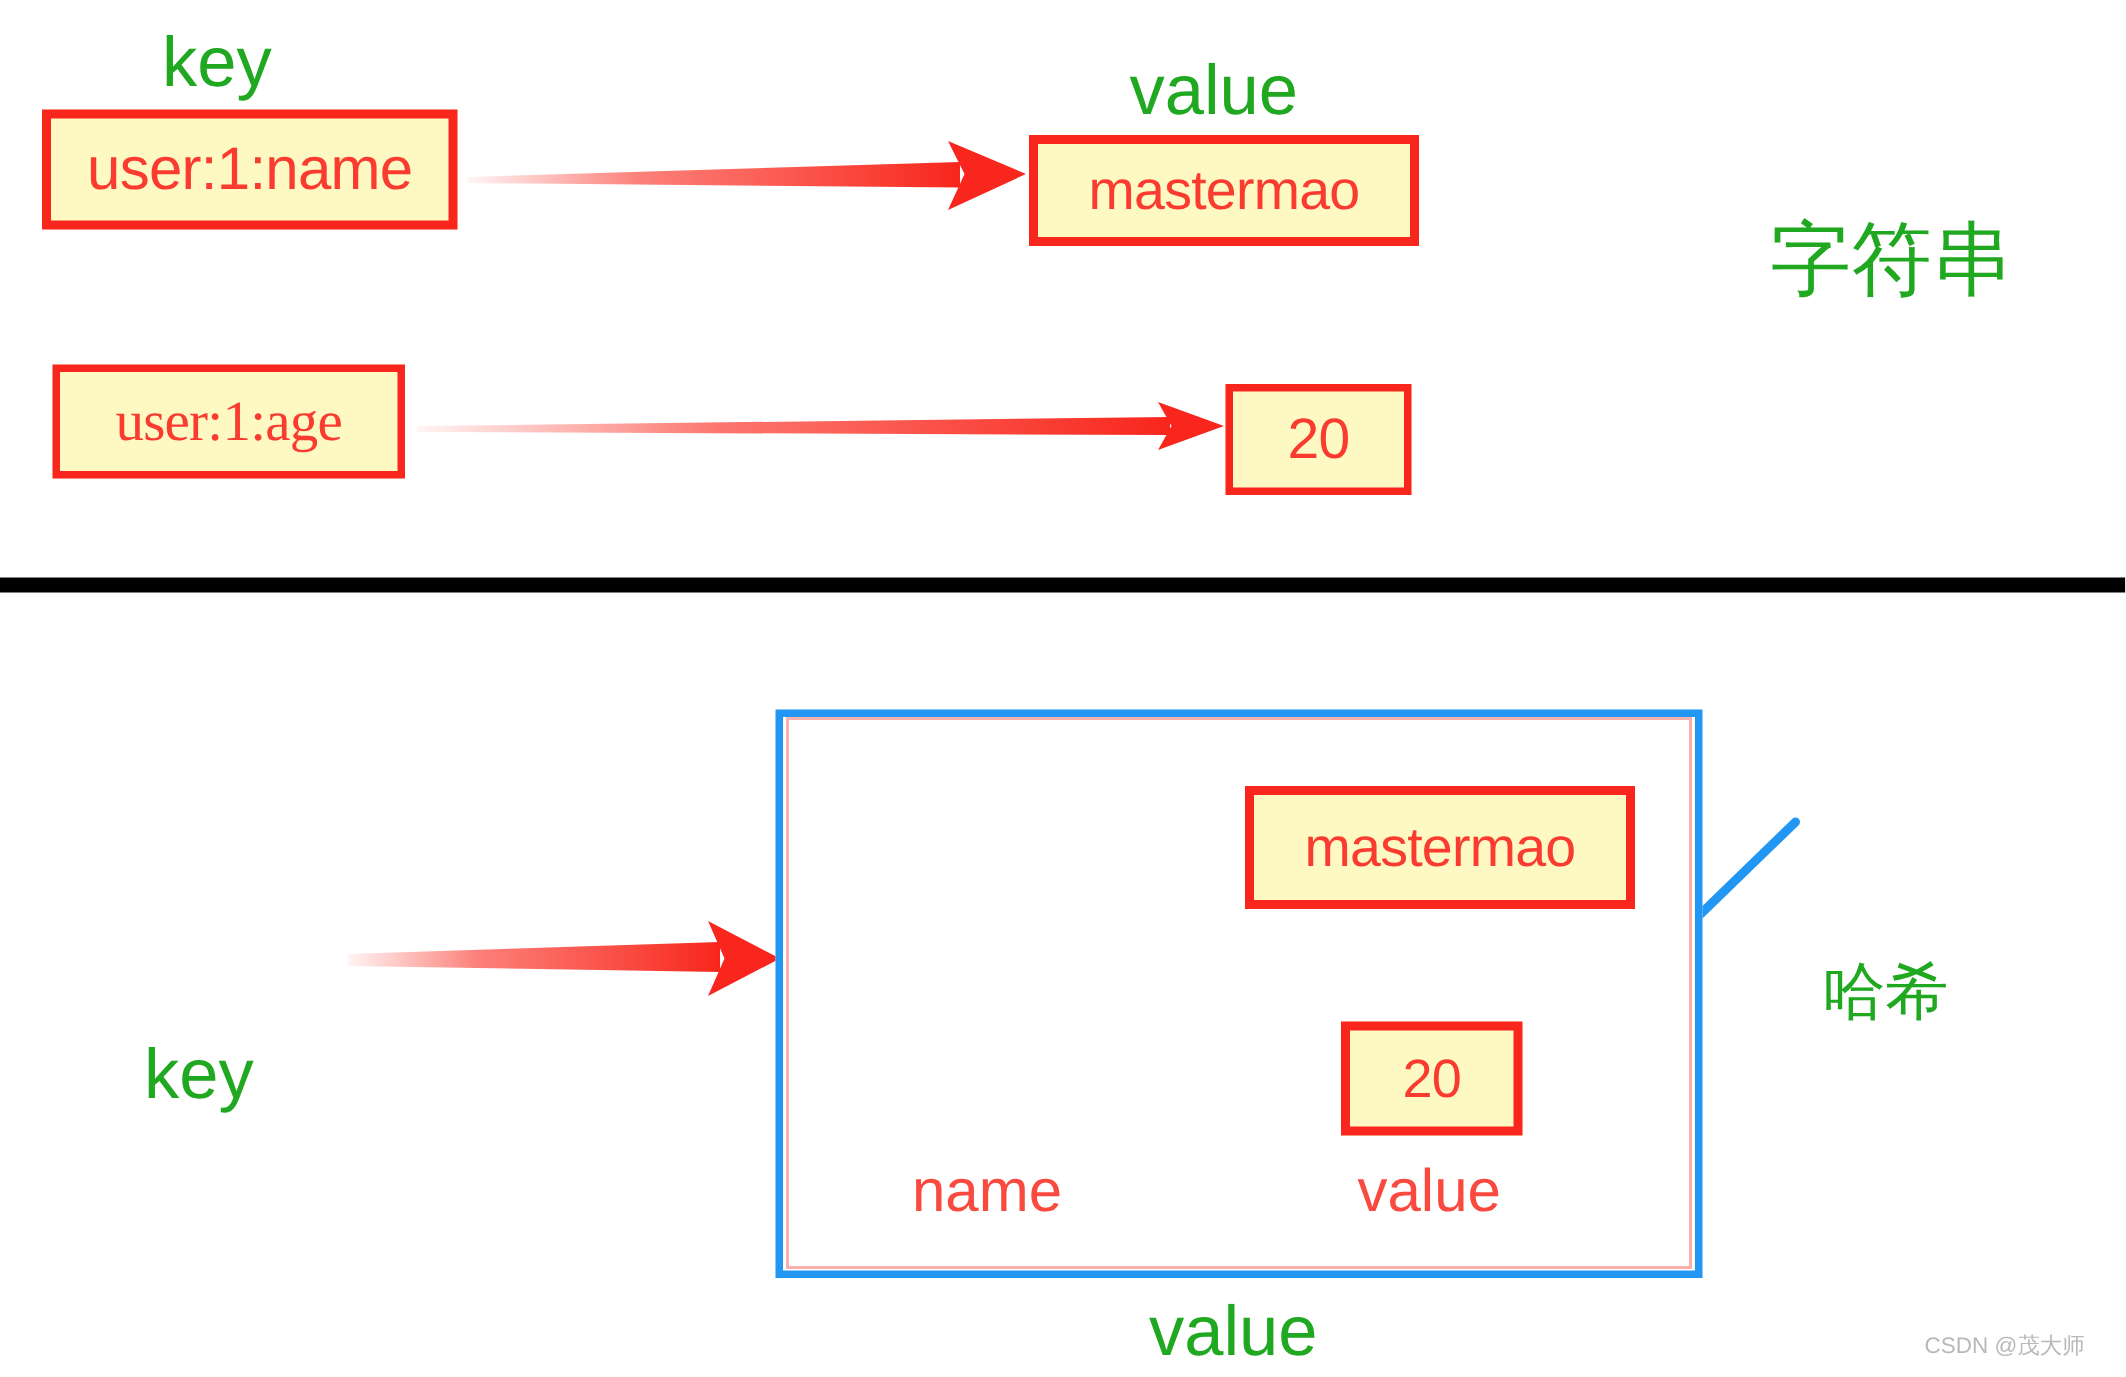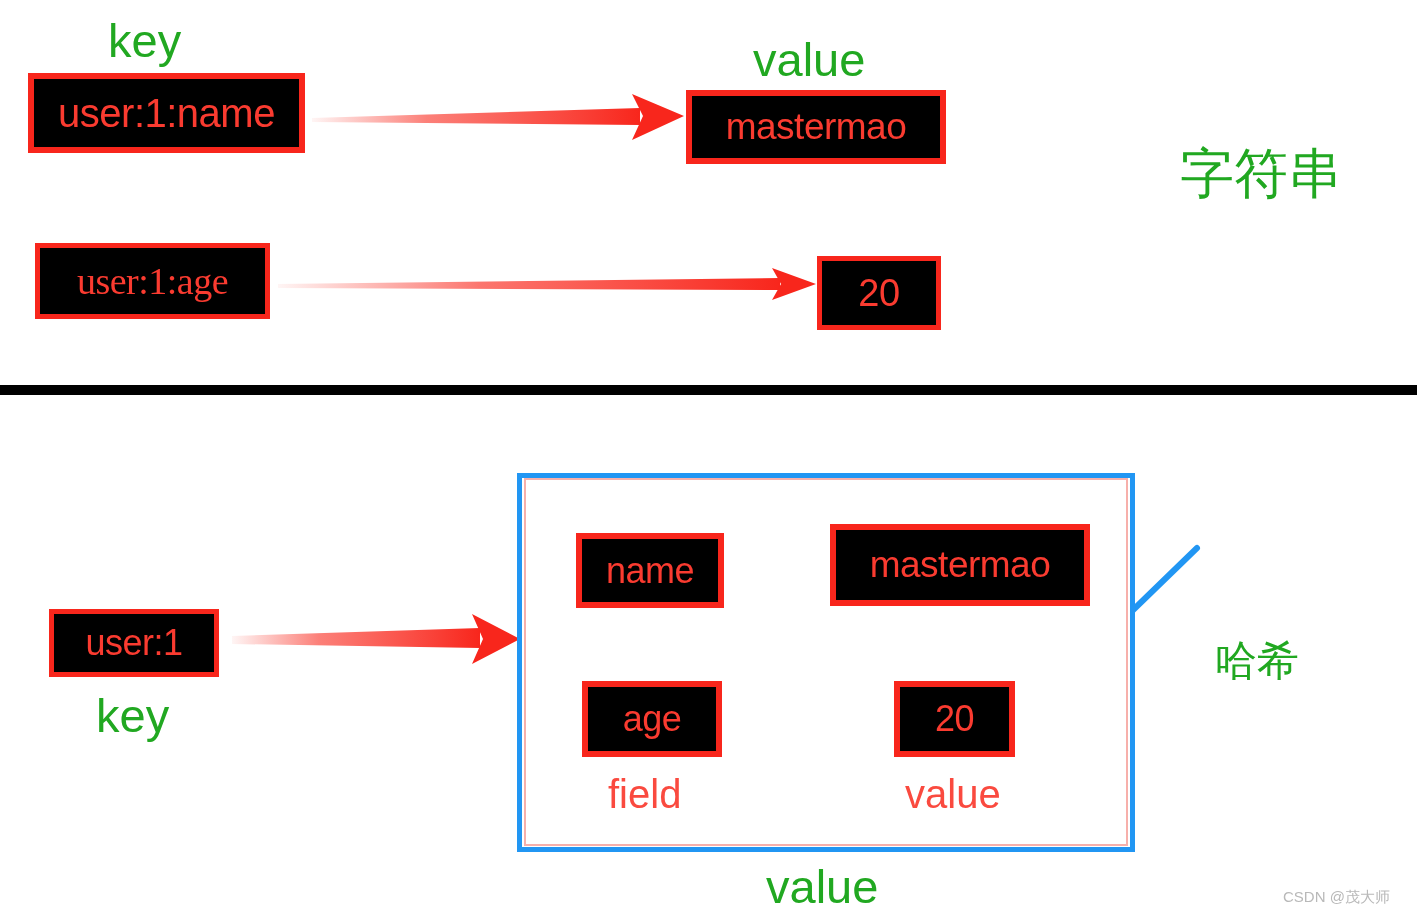--- a/index.html
+++ b/index.html
@@ -16,21 +16,21 @@
     height: 918px;
     background: #ffffff;
     overflow: hidden;
   }
 
   
   .rbox {
     position: absolute;
     box-sizing: border-box;
     border: 6px solid #f8261c;
-    background: #000000;
+    background: #fef9c3;
     color: #fa3b30;
     display: flex;
     align-items: center;
     justify-content: center;
     font-family: "Liberation Sans", "DejaVu Sans", sans-serif;
     font-weight: 400;
     white-space: nowrap;
     letter-spacing: -0.5px;
   }
   .rbox.thin { border-width: 5px; }
@@ -162,33 +162,30 @@
 
   <div class="rbox thin" style="left:817px; top:256px; width:124px; height:74px; font-size:38px;">20</div>
 
   <div class="glabel" style="left:1180px; top:146px; font-size:54px;">字符串</div>
 
   <div class="divider" style="left:0px; top:385px; width:1417px; height:10px;"></div>
 
   <div class="blue-box" style="left:517px; top:473px; width:618px; height:379px;"></div>
   <div class="blue-box-inner" style="left:524px; top:478px; width:604px; height:368px;"></div>
 
-  <div class="rbox thin" style="left:49px; top:609px; width:170px; height:68px; font-size:36px;">user:1</div>
 
   <div class="glabel" style="left:96px; top:692px; font-size:47px;">key</div>
 
-  <div class="rbox" style="left:576px; top:533px; width:148px; height:75px; font-size:36px;">name</div>
 
   <div class="rbox" style="left:830px; top:524px; width:260px; height:82px; font-size:37px;">mastermao</div>
 
-  <div class="rbox" style="left:582px; top:681px; width:140px; height:76px; font-size:36px;">age</div>
 
   <div class="rbox" style="left:894px; top:681px; width:121px; height:76px; font-size:36px;">20</div>
 
-  <div class="rlabel" style="left:608px; top:774px; font-size:40px;">field</div>
+  <div class="rlabel" style="left:608px; top:774px; font-size:40px;">name</div>
 
   <div class="rlabel" style="left:905px; top:774px; font-size:40px;">value</div>
 
   <div class="glabel" style="left:766px; top:863px; font-size:47px;">value</div>
 
 
   <div class="glabel" style="left:1215px; top:640px; font-size:42px;">哈希</div>
 
   <div class="watermark" style="left:1283px; top:888px;text-align:right;">CSDN @茂大师</div>
 

